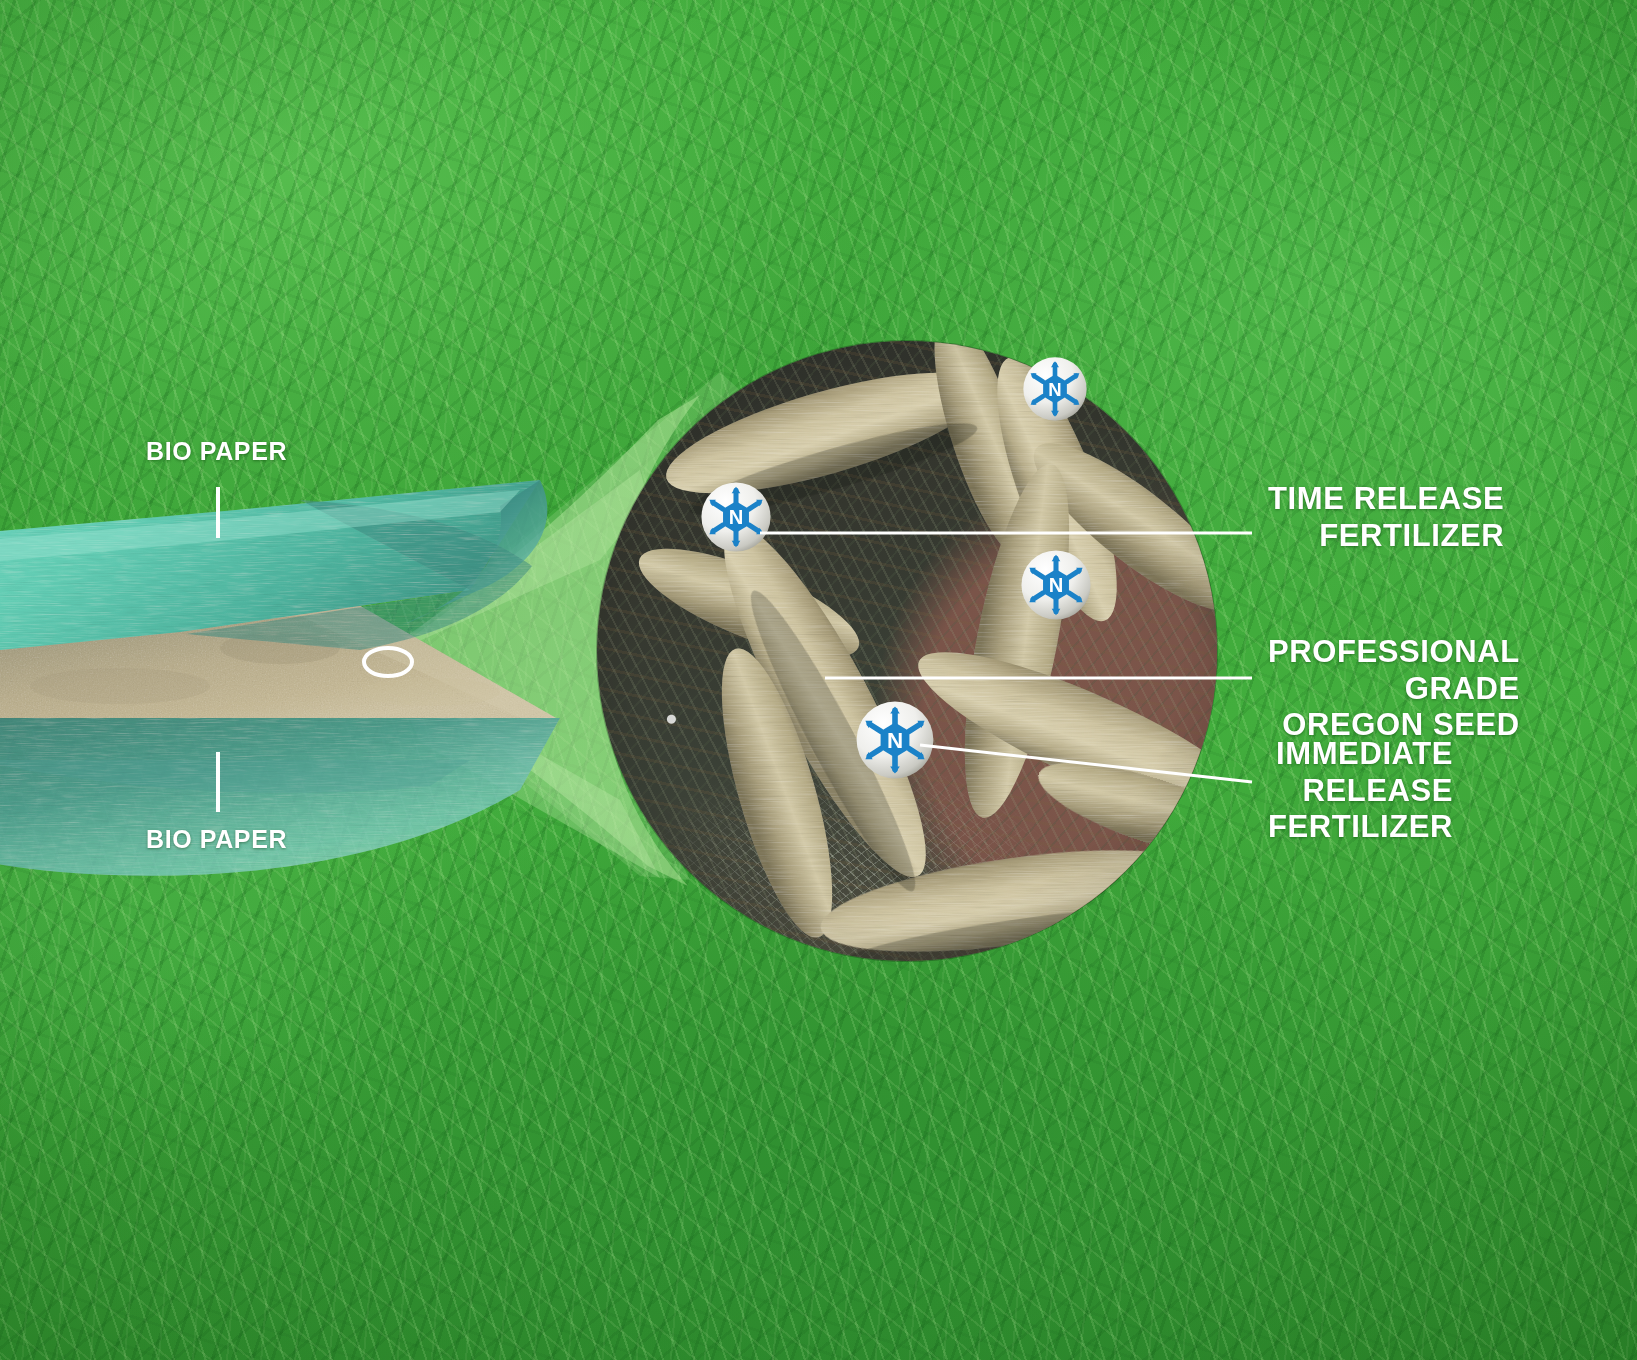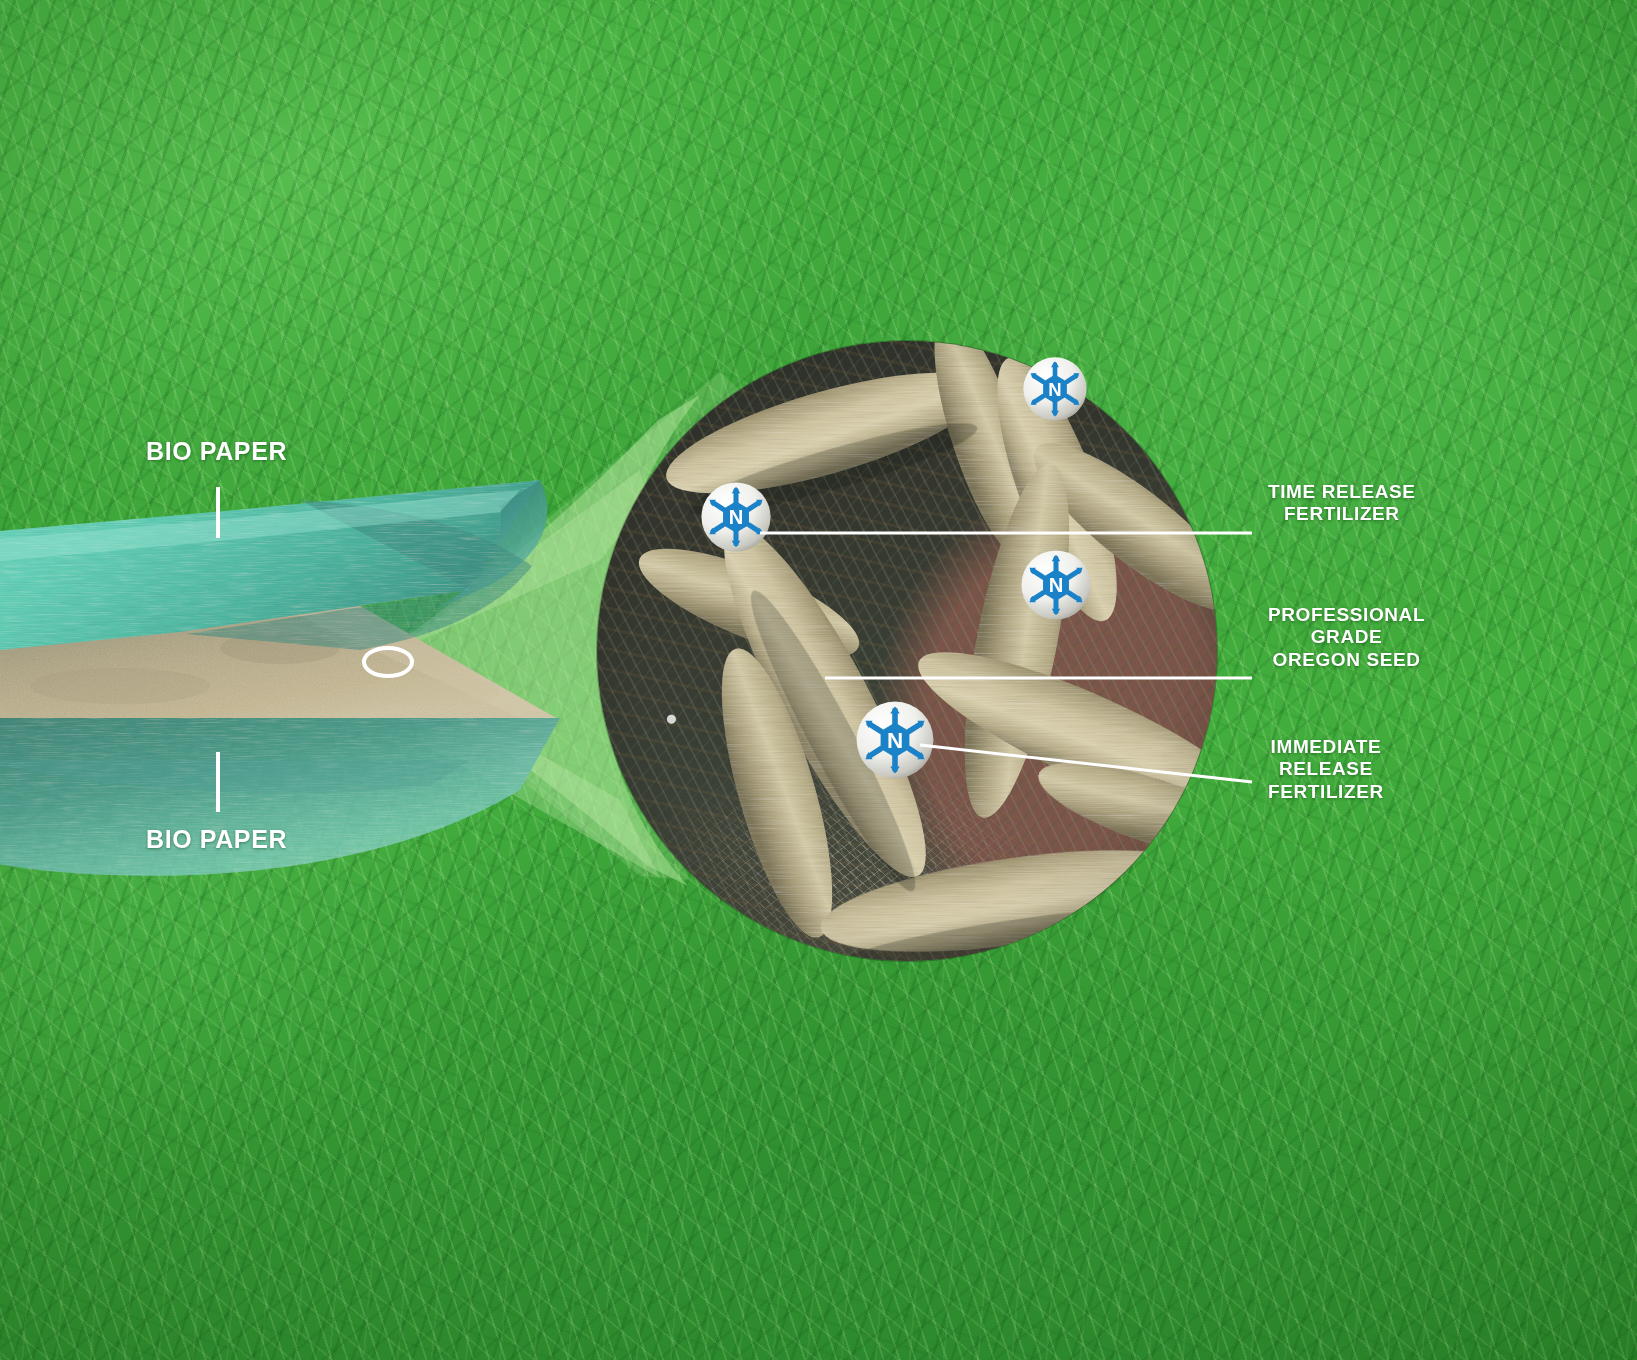--- a/index.html
+++ b/index.html
@@ -138,30 +138,30 @@
 
   
   .granule{position:absolute;}
   .granule svg{display:block;}
 
   
   .leaders{position:absolute;left:0;top:0;width:1637px;height:1360px;pointer-events:none;}
   .label{
     position:absolute;color:#ffffff;
     font-family:"Liberation Sans",sans-serif;
-    font-weight:bold;font-size:19px;line-height:1.18;
+    font-weight:bold;font-size:31px;line-height:1.18;
     letter-spacing:.6px;
     text-shadow:0 1px 3px rgba(0,50,0,.45);
     white-space:pre-line;
   }
-  .label.left{text-align:center;}
+  .label.left{text-align:right;}
   .lbl-bio-top{left:146px;top:437px;font-size:25px;}
   .lbl-bio-bot{left:146px;top:825px;font-size:25px;}
   .lbl-time{left:1268px;top:481px;}
-  .lbl-pro{left:1268px;top:604px;}
+  .lbl-pro{left:1268px;top:634px;}
   .lbl-imm{left:1268px;top:736px;}
 </style>
 </head>
 <body>
 
 <div id="stage">
 
   <div class="grass-base"></div>
   <div class="blades">
     <div class="bl bl1"></div>

